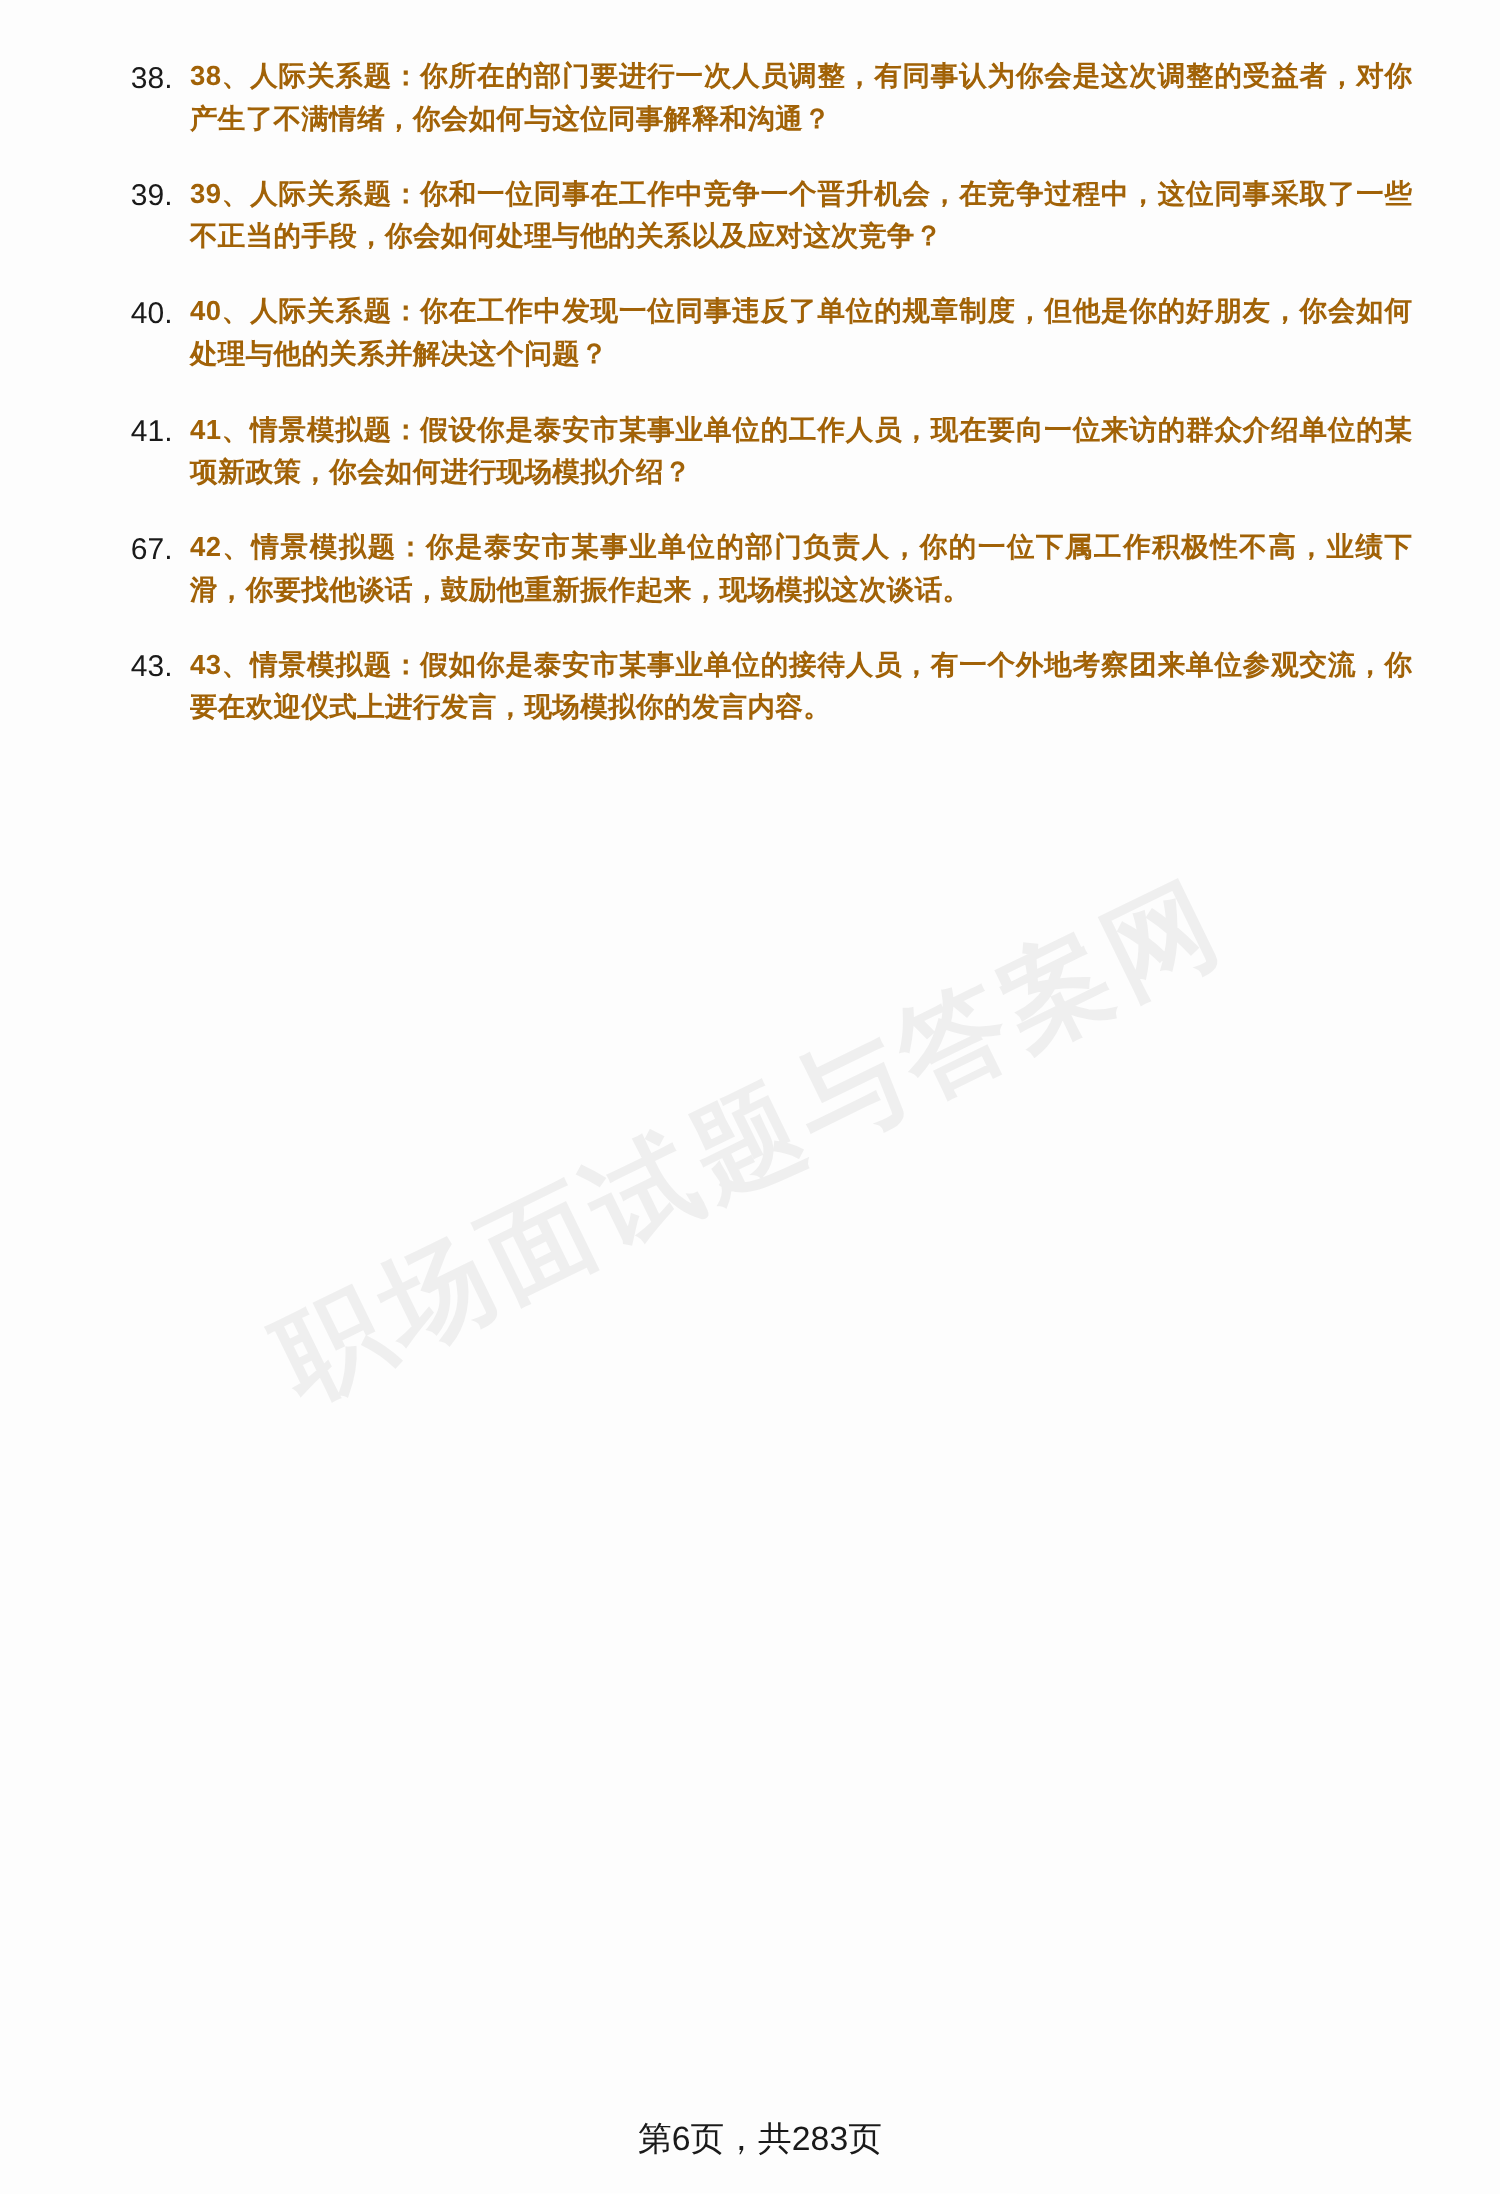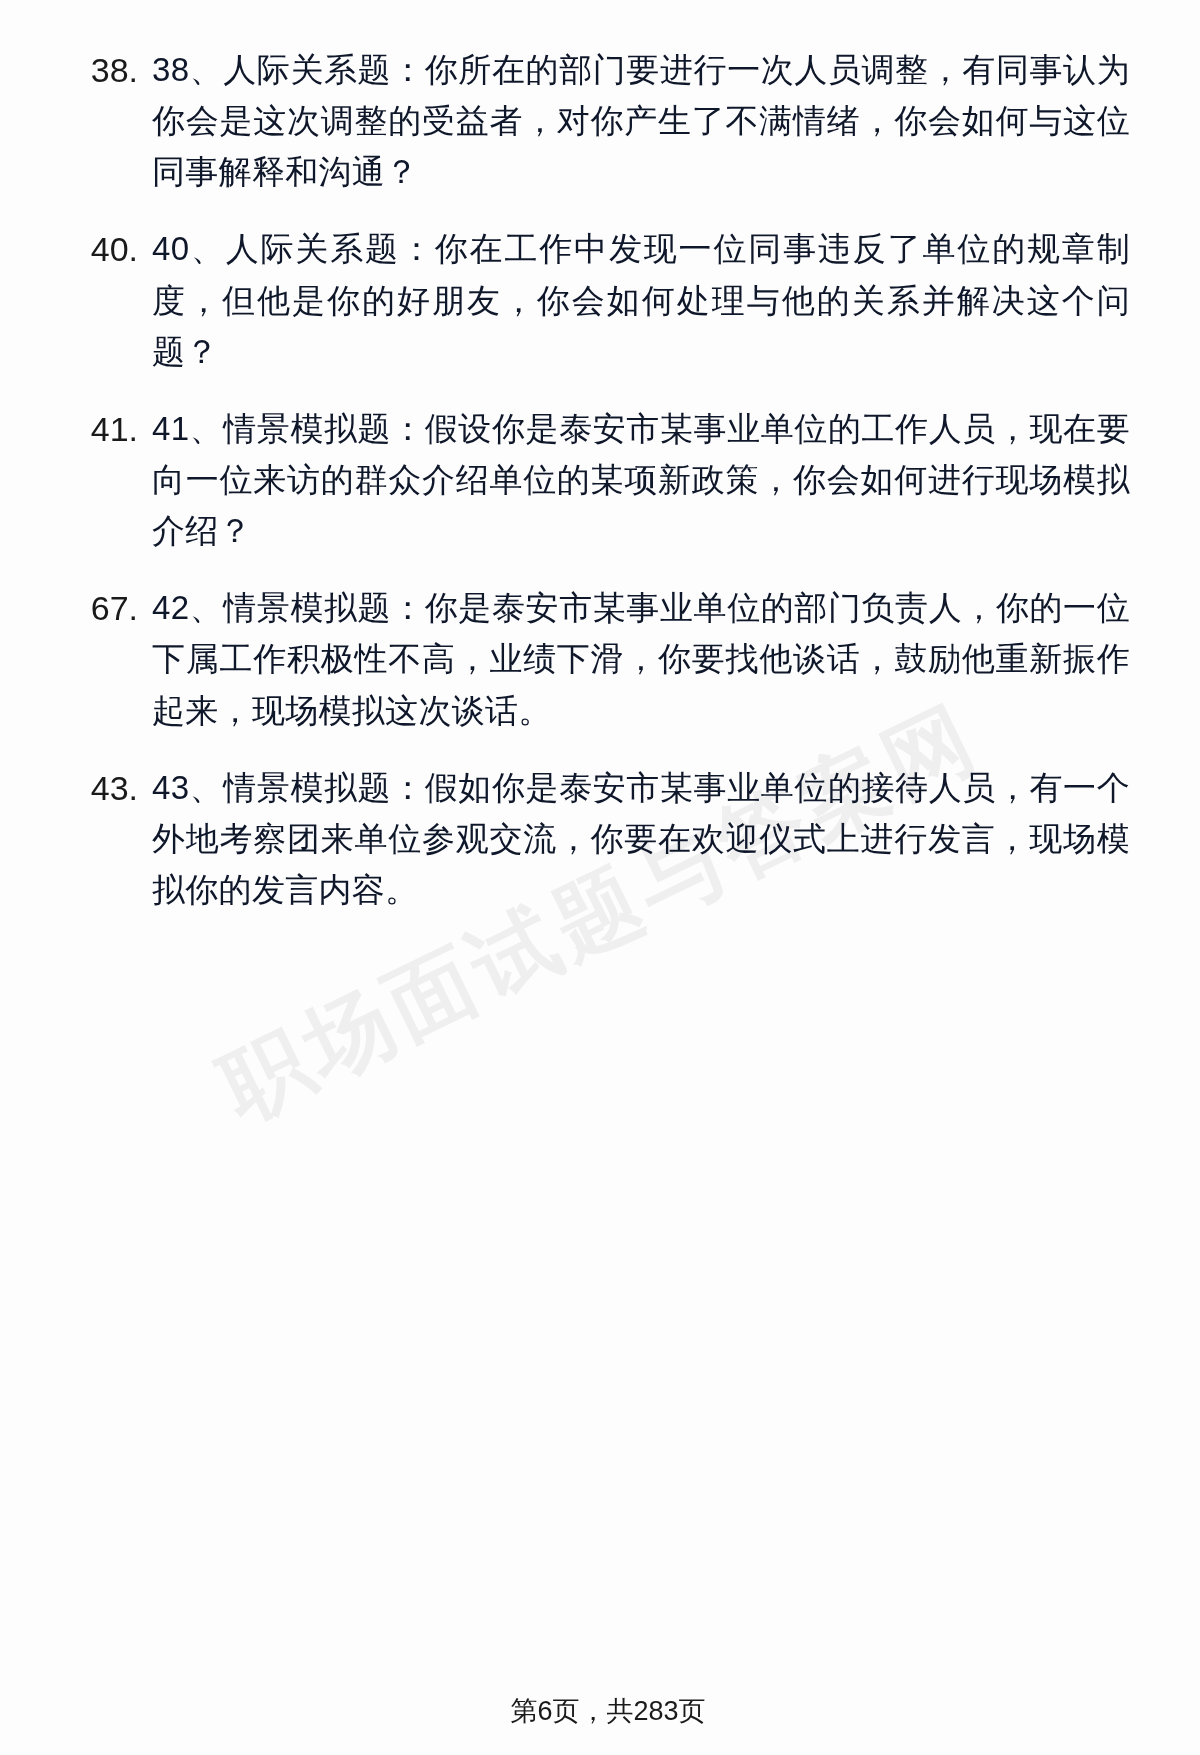--- a/index.html
+++ b/index.html
@@ -46,35 +46,36 @@
     letter-spacing: 0.3px;
   }
   .item {
     display: flex;
     margin-bottom: 26px;
     align-items: flex-start;
   }
   .item-num {
     flex: 0 0 auto;
     width: 82px;
-    font-size: 34px;
+    font-size: 24px;
     line-height: 1.55;
     text-align: right;
     padding-right: 14px;
     box-sizing: border-box;
     color: #1a1a1a;
   }
   .item-text {
     flex: 1 1 auto;
-    font-size: 33px;
+    font-size: 22px;
     line-height: 1.55;
-    color: #0f172a;
+    color: #a16207;
     text-align: justify;
     text-justify: inter-ideograph;
     letter-spacing: 0.3px;
+    font-weight: bold;
   }
   .footer {
     position: absolute;
     left: 16px;
     right: 0;
     bottom: 26px;
     text-align: center;
     font-size: 27px;
     color: #1a1a1a;
     z-index: 20;
@@ -88,20 +89,24 @@
   <div class="watermark">职场面试题与答案网</div>
 
   <div class="content">
 
 
     <div class="item">
       <div class="item-num">38.</div>
       <div class="item-text">38、人际关系题：你所在的部门要进行一次人员调整，有同事认为你会是这次调整的受益者，对你产生了不满情绪，你会如何与这位同事解释和沟通？</div>
     </div>
 
+    <div class="item">
+      <div class="item-num">39.</div>
+      <div class="item-text">39、人际关系题：你和一位同事在工作中竞争一个晋升机会，在竞争过程中，这位同事采取了一些不正当的手段，你会如何处理与他的关系以及应对这次竞争？</div>
+    </div>
 
     <div class="item">
       <div class="item-num">40.</div>
       <div class="item-text">40、人际关系题：你在工作中发现一位同事违反了单位的规章制度，但他是你的好朋友，你会如何处理与他的关系并解决这个问题？</div>
     </div>
 
     <div class="item">
       <div class="item-num">41.</div>
       <div class="item-text">41、情景模拟题：假设你是泰安市某事业单位的工作人员，现在要向一位来访的群众介绍单位的某项新政策，你会如何进行现场模拟介绍？</div>
     </div>

